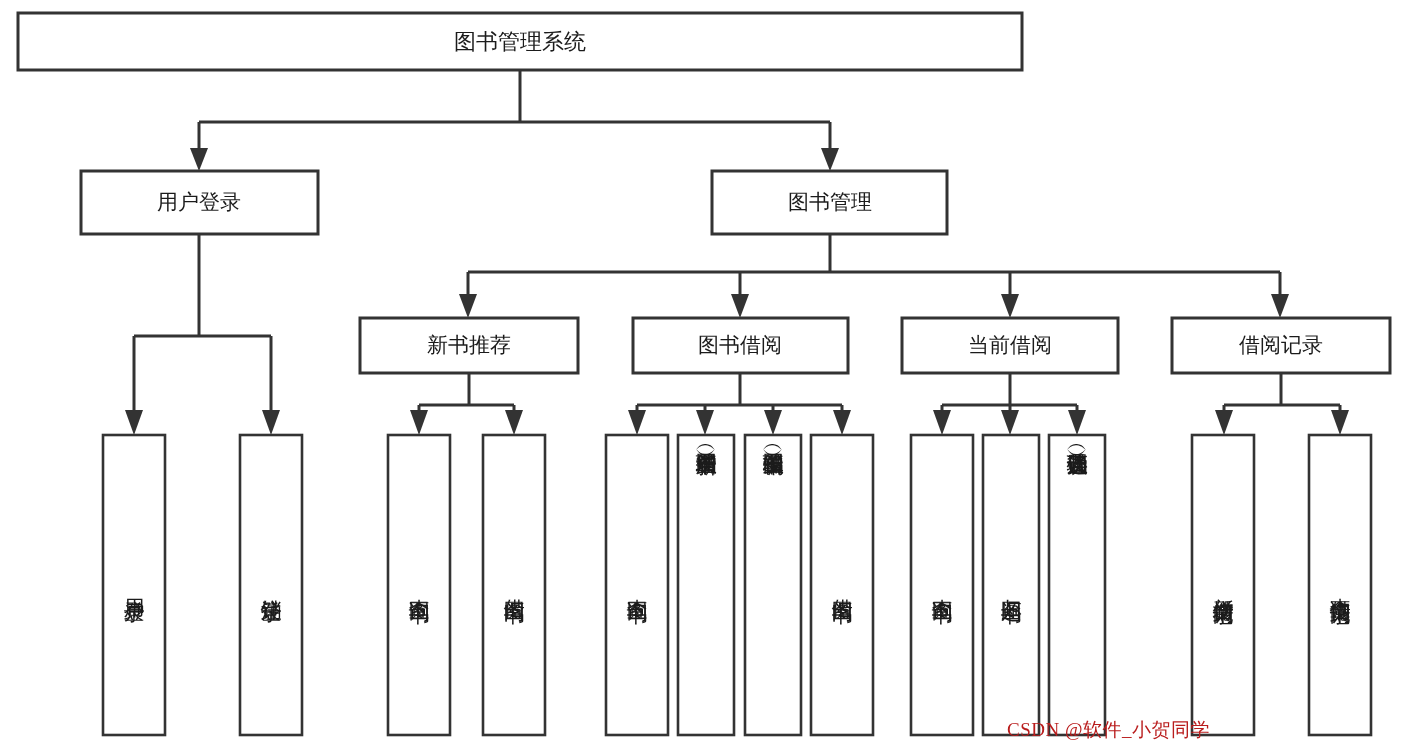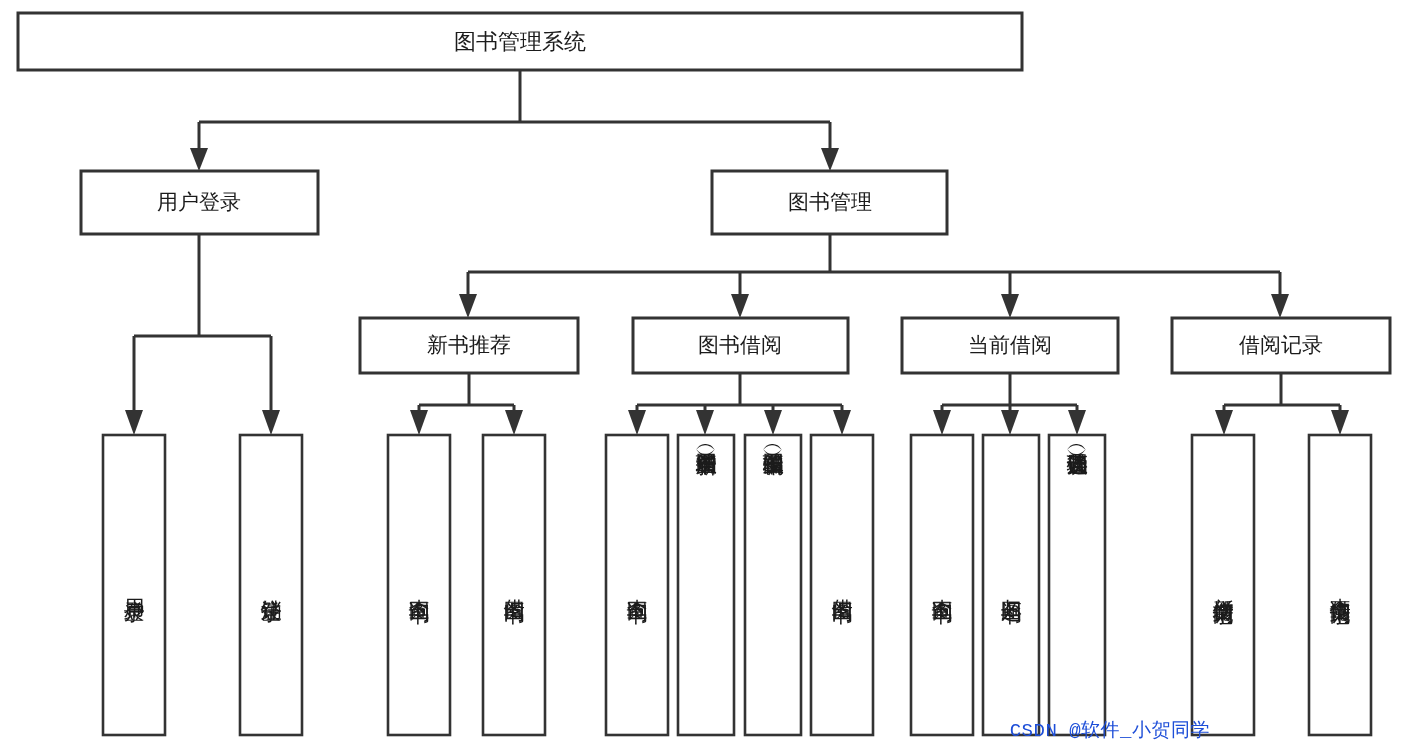--- a/index.html
+++ b/index.html
@@ -75,23 +75,23 @@
     line-height: 1.08;
     color: #1b1b1b;
     letter-spacing: 1.5px;
     white-space: nowrap;
     text-align: center;
   }
   .watermark {
     position: absolute;
     right: 8px;
     bottom: 4px;
-    font-family: Liberation Mono, monospace;
+    font-family: Liberation Serif, serif;
     font-size: 19px;
-    color: #1d4ed8;
+    color: #b91c1c;
     letter-spacing: 0.5px;
     white-space: nowrap;
   }
 </style>
 </head>
 <body>
 
 <div id="diagram-root">
 
   <svg id="diagram-svg" viewBox="0 0 1405 747">

